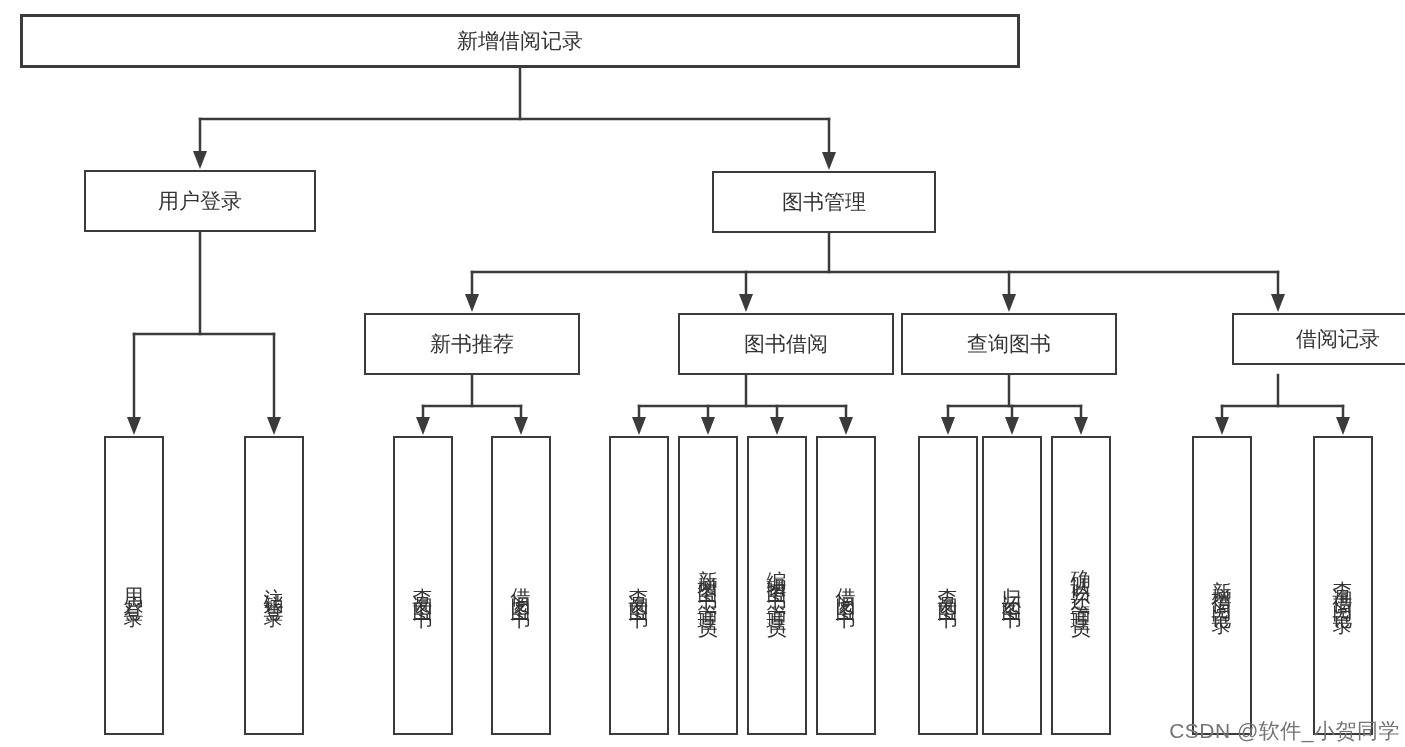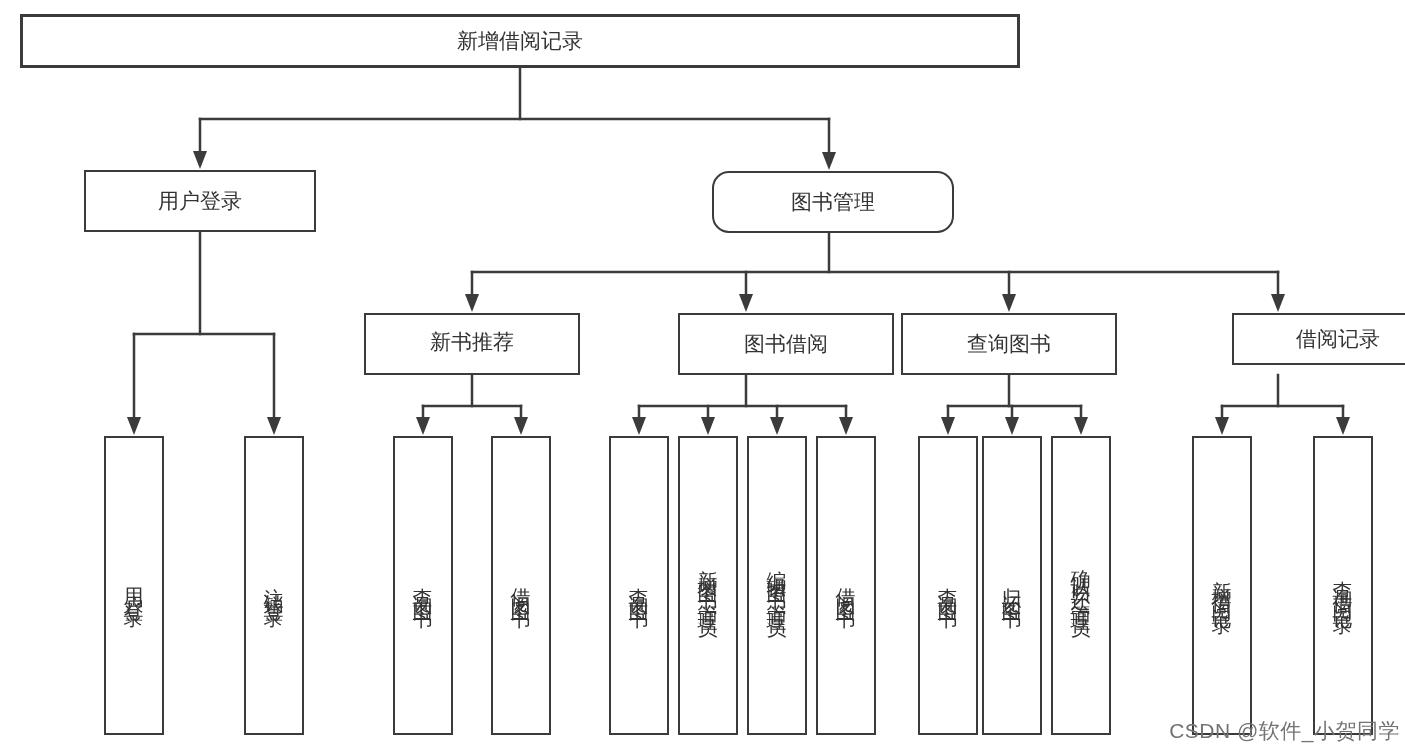--- a/index.html
+++ b/index.html
@@ -114,23 +114,23 @@
       <polygon points="1005,417 1019,417 1012,435"></polygon>
       <polygon points="1074,417 1088,417 1081,435"></polygon>
       <polygon points="1215,417 1229,417 1222,435"></polygon>
       <polygon points="1336,417 1350,417 1343,435"></polygon>
     </g>
   </svg>
 
   <div class="node root" style="left:20px; top:14px; width:1000px; height:54px;">新增借阅记录</div>
 
   <div class="node" style="left:84px; top:170px; width:232px; height:62px;">用户登录</div>
-  <div class="node" style="left:712px; top:171px; width:242px; height:62px;border-radius:17px;">图书管理</div>
+  <div class="node" style="left:712px; top:171px; width:224px; height:62px;">图书管理</div>
 
-  <div class="node" style="left:364px; top:313px; width:216px; height:62px;font-family:Liberation Mono, monospace;">新书推荐</div>
+  <div class="node" style="left:364px; top:313px; width:216px; height:62px;">新书推荐</div>
   <div class="node" style="left:638px; top:313px; width:216px; height:62px;margin-left:40px;">图书借阅</div>
   <div class="node" style="left:901px; top:313px; width:216px; height:62px;">查询图书</div>
   <div class="node" style="left:1232px; top:313px; width:212px; height:52px;">借阅记录</div>
 
   <div class="node leaf" style="left:104px; top:436px; width:60px; height:299px;">用户登录</div>
   <div class="node leaf" style="left:244px; top:436px; width:60px; height:299px;">注销登录</div>
 
   <div class="node leaf" style="left:393px; top:436px; width:60px; height:299px;">查询图书</div>
   <div class="node leaf" style="left:491px; top:436px; width:60px; height:299px;">借阅图书</div>
 

